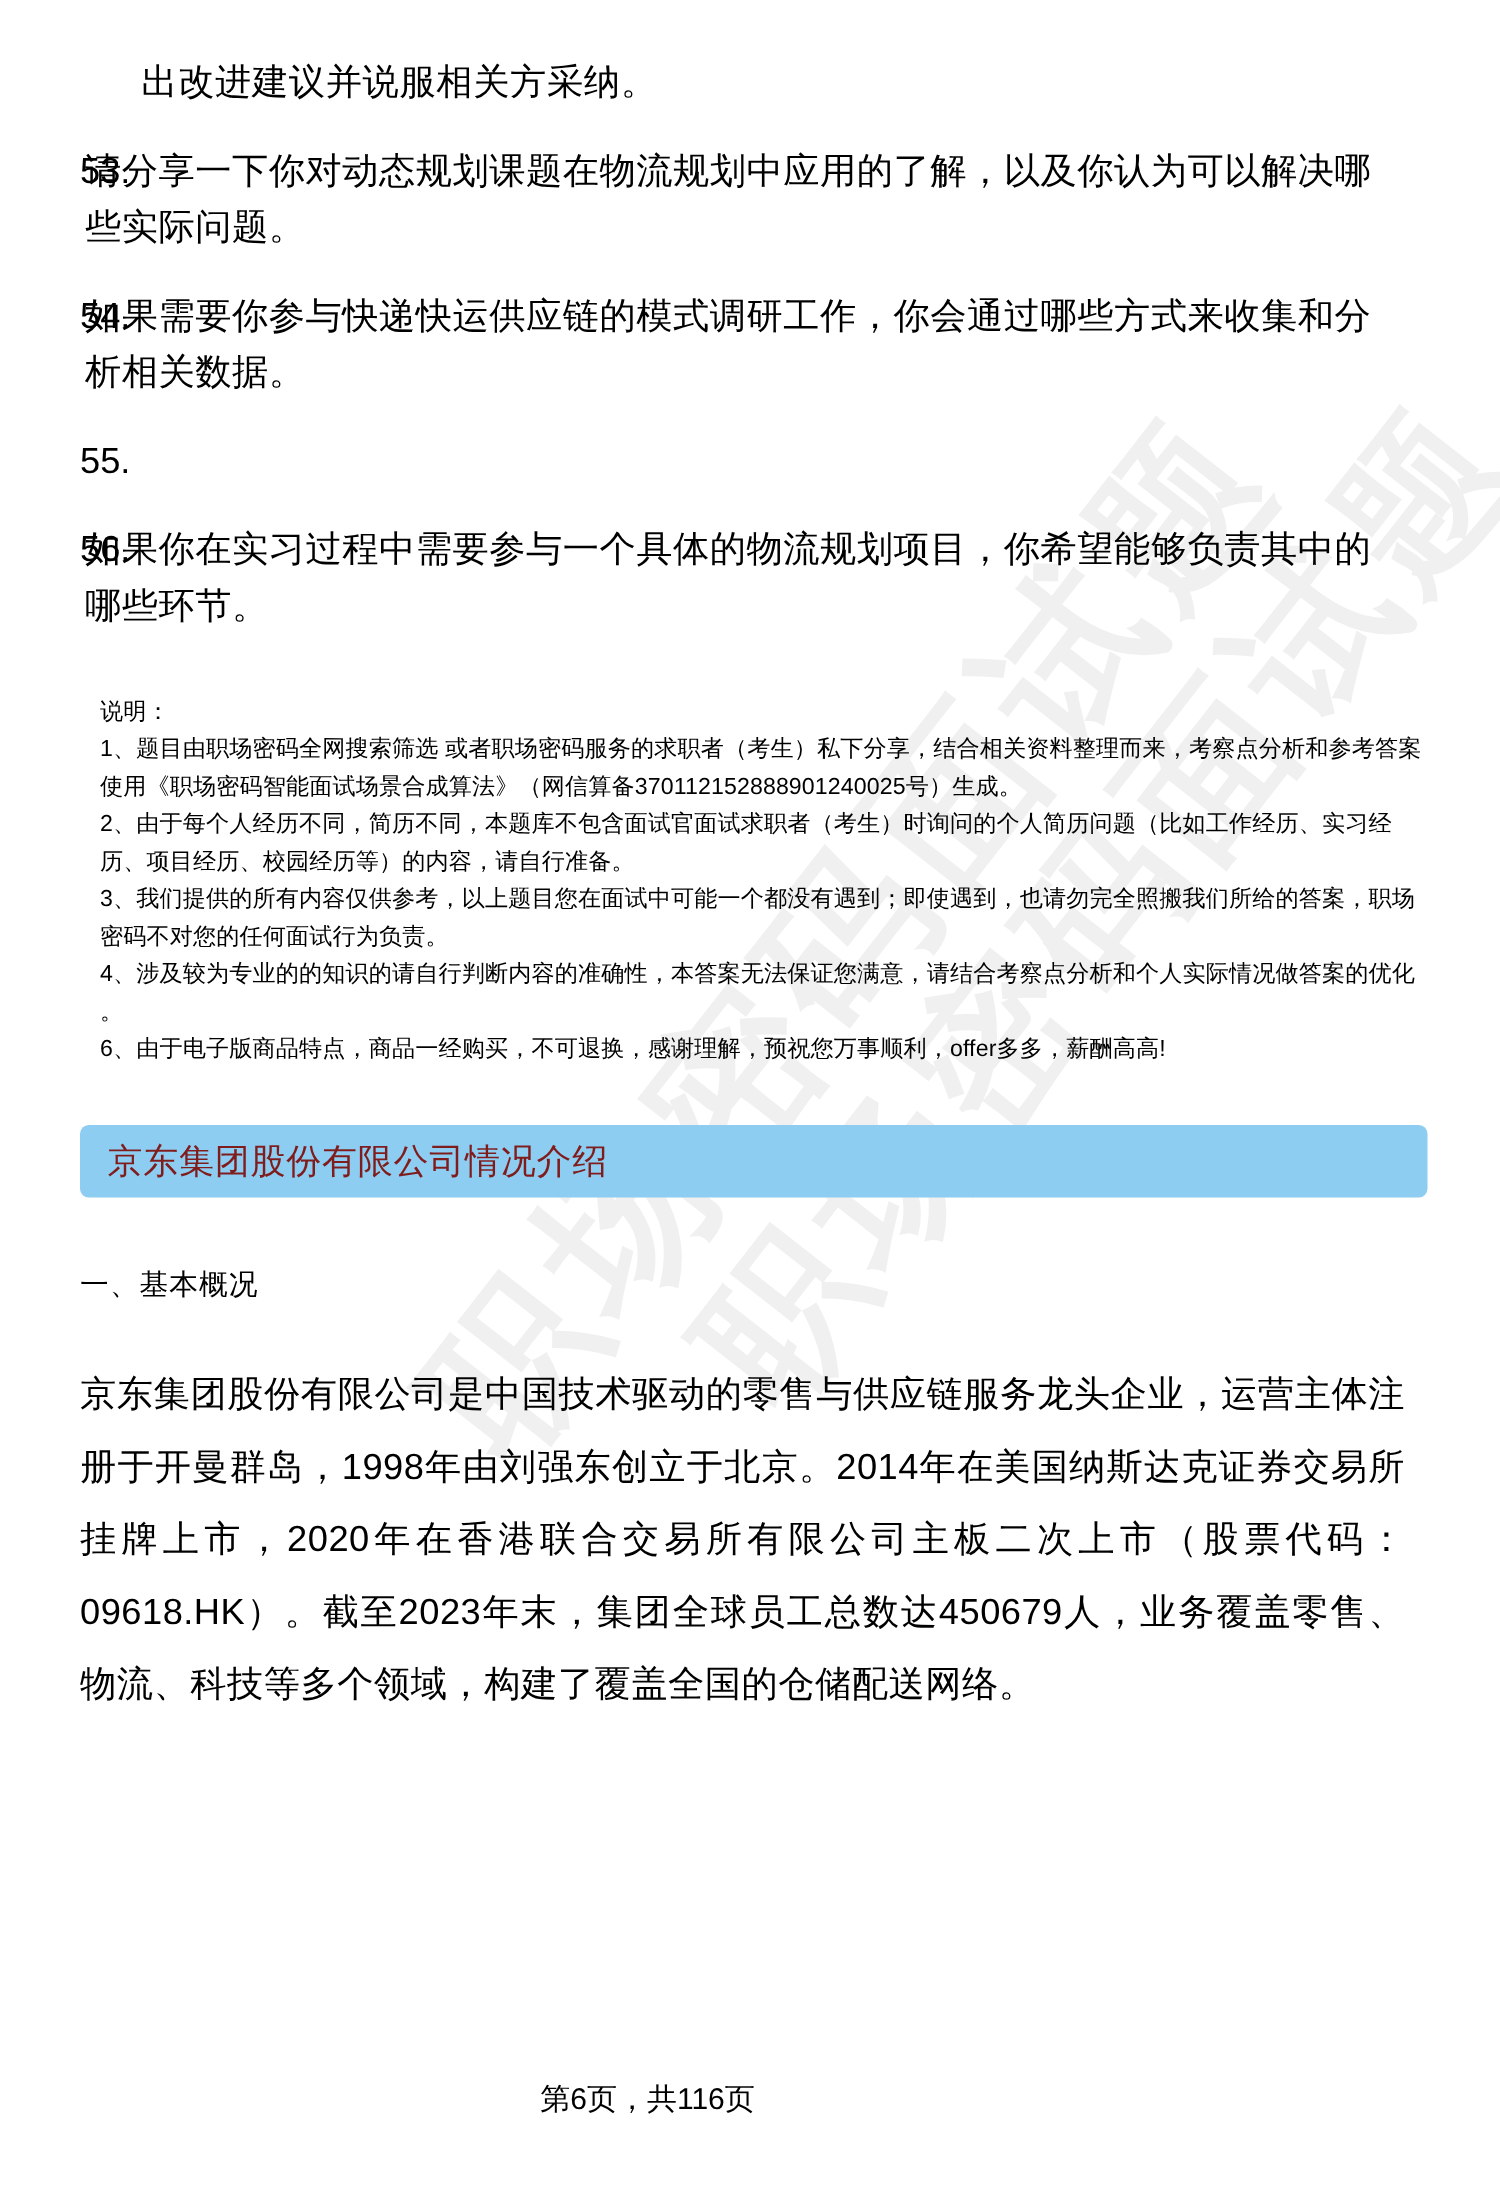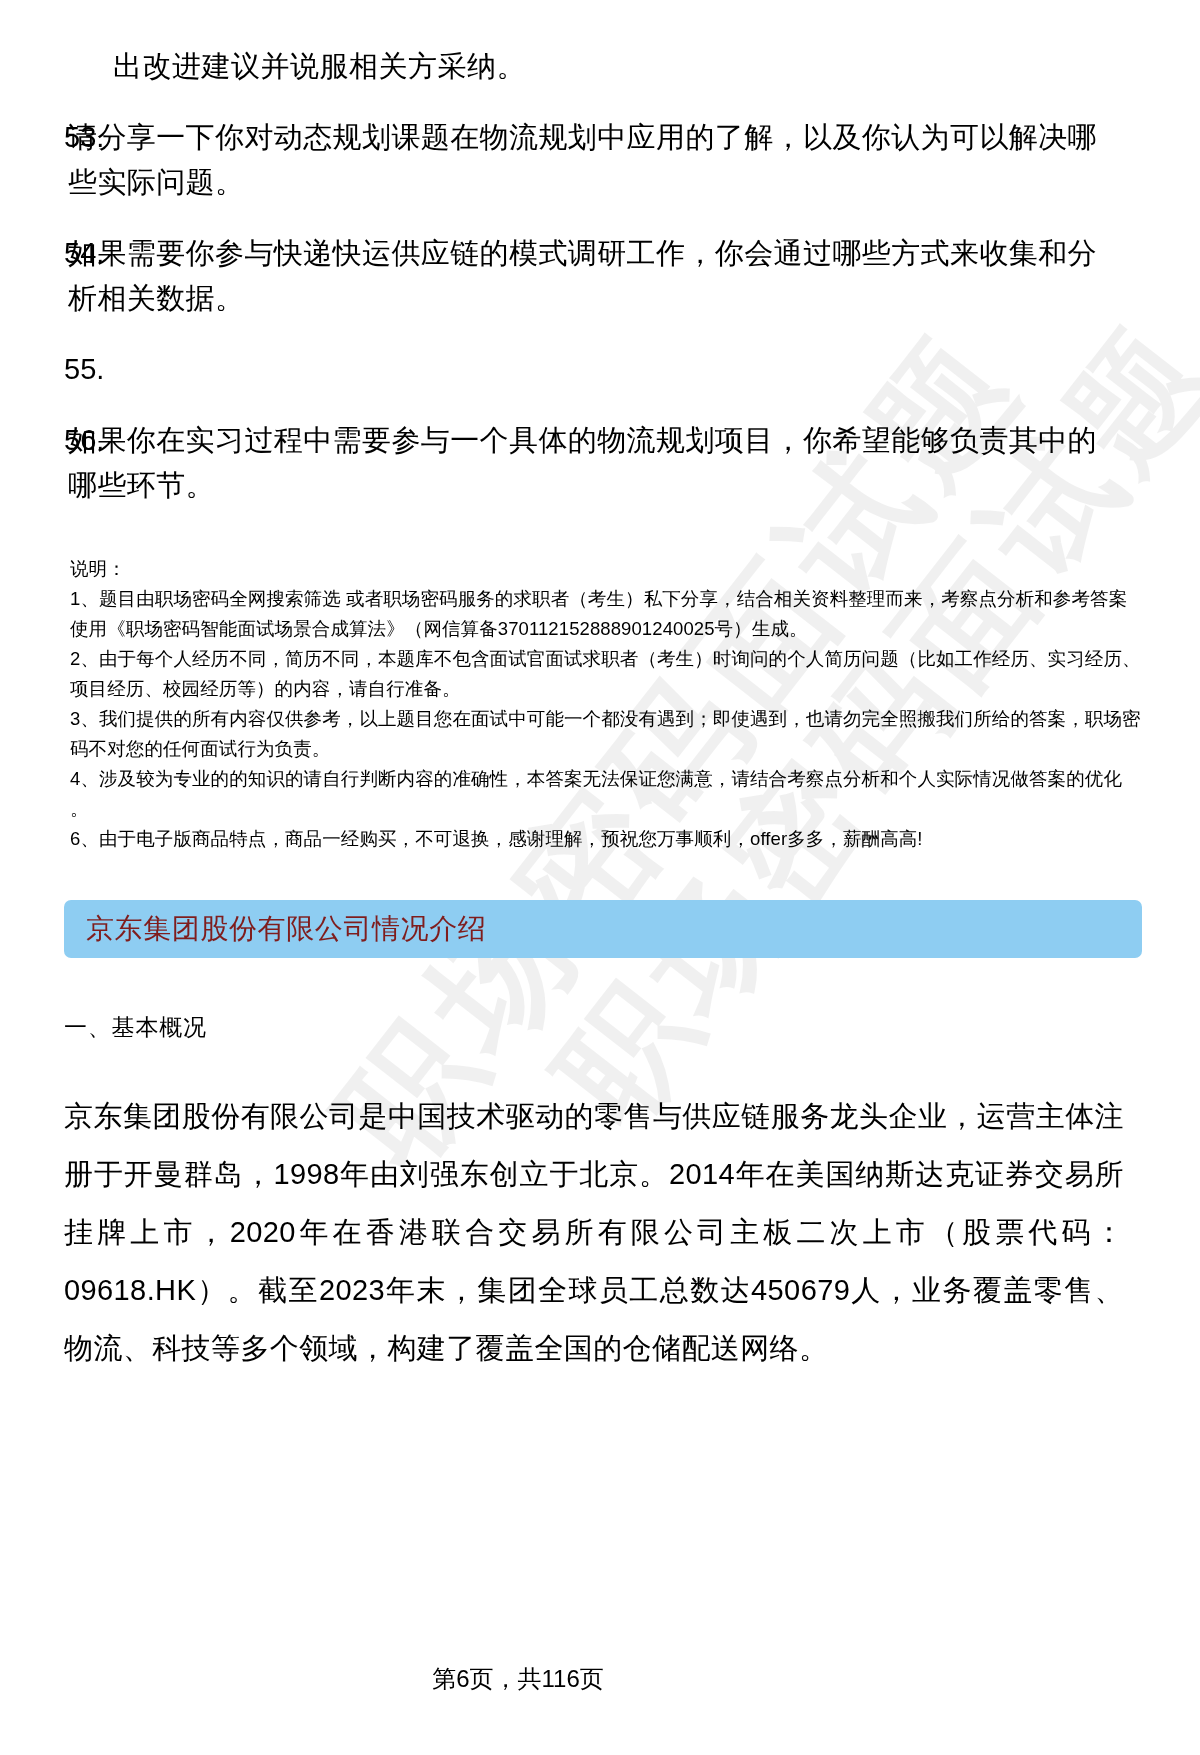--- a/index.html
+++ b/index.html
@@ -81,21 +81,21 @@
     padding-left: 64px;
     font-size: 29px;
   }
   .q-text {
     flex: 1;
     letter-spacing: 0.4px;
   }
 
   
   .notes {
-    margin: 46px 0 0 6px;
+    margin: 46px 0 0 16px;
     padding: 0 58px 0 64px;
     font-size: 18.5px;
     line-height: 1.62;
     letter-spacing: 0.1px;
   }
   .notes-title { margin-bottom: 1px; }
   .note-line { }
 
   
   .section-bar {

